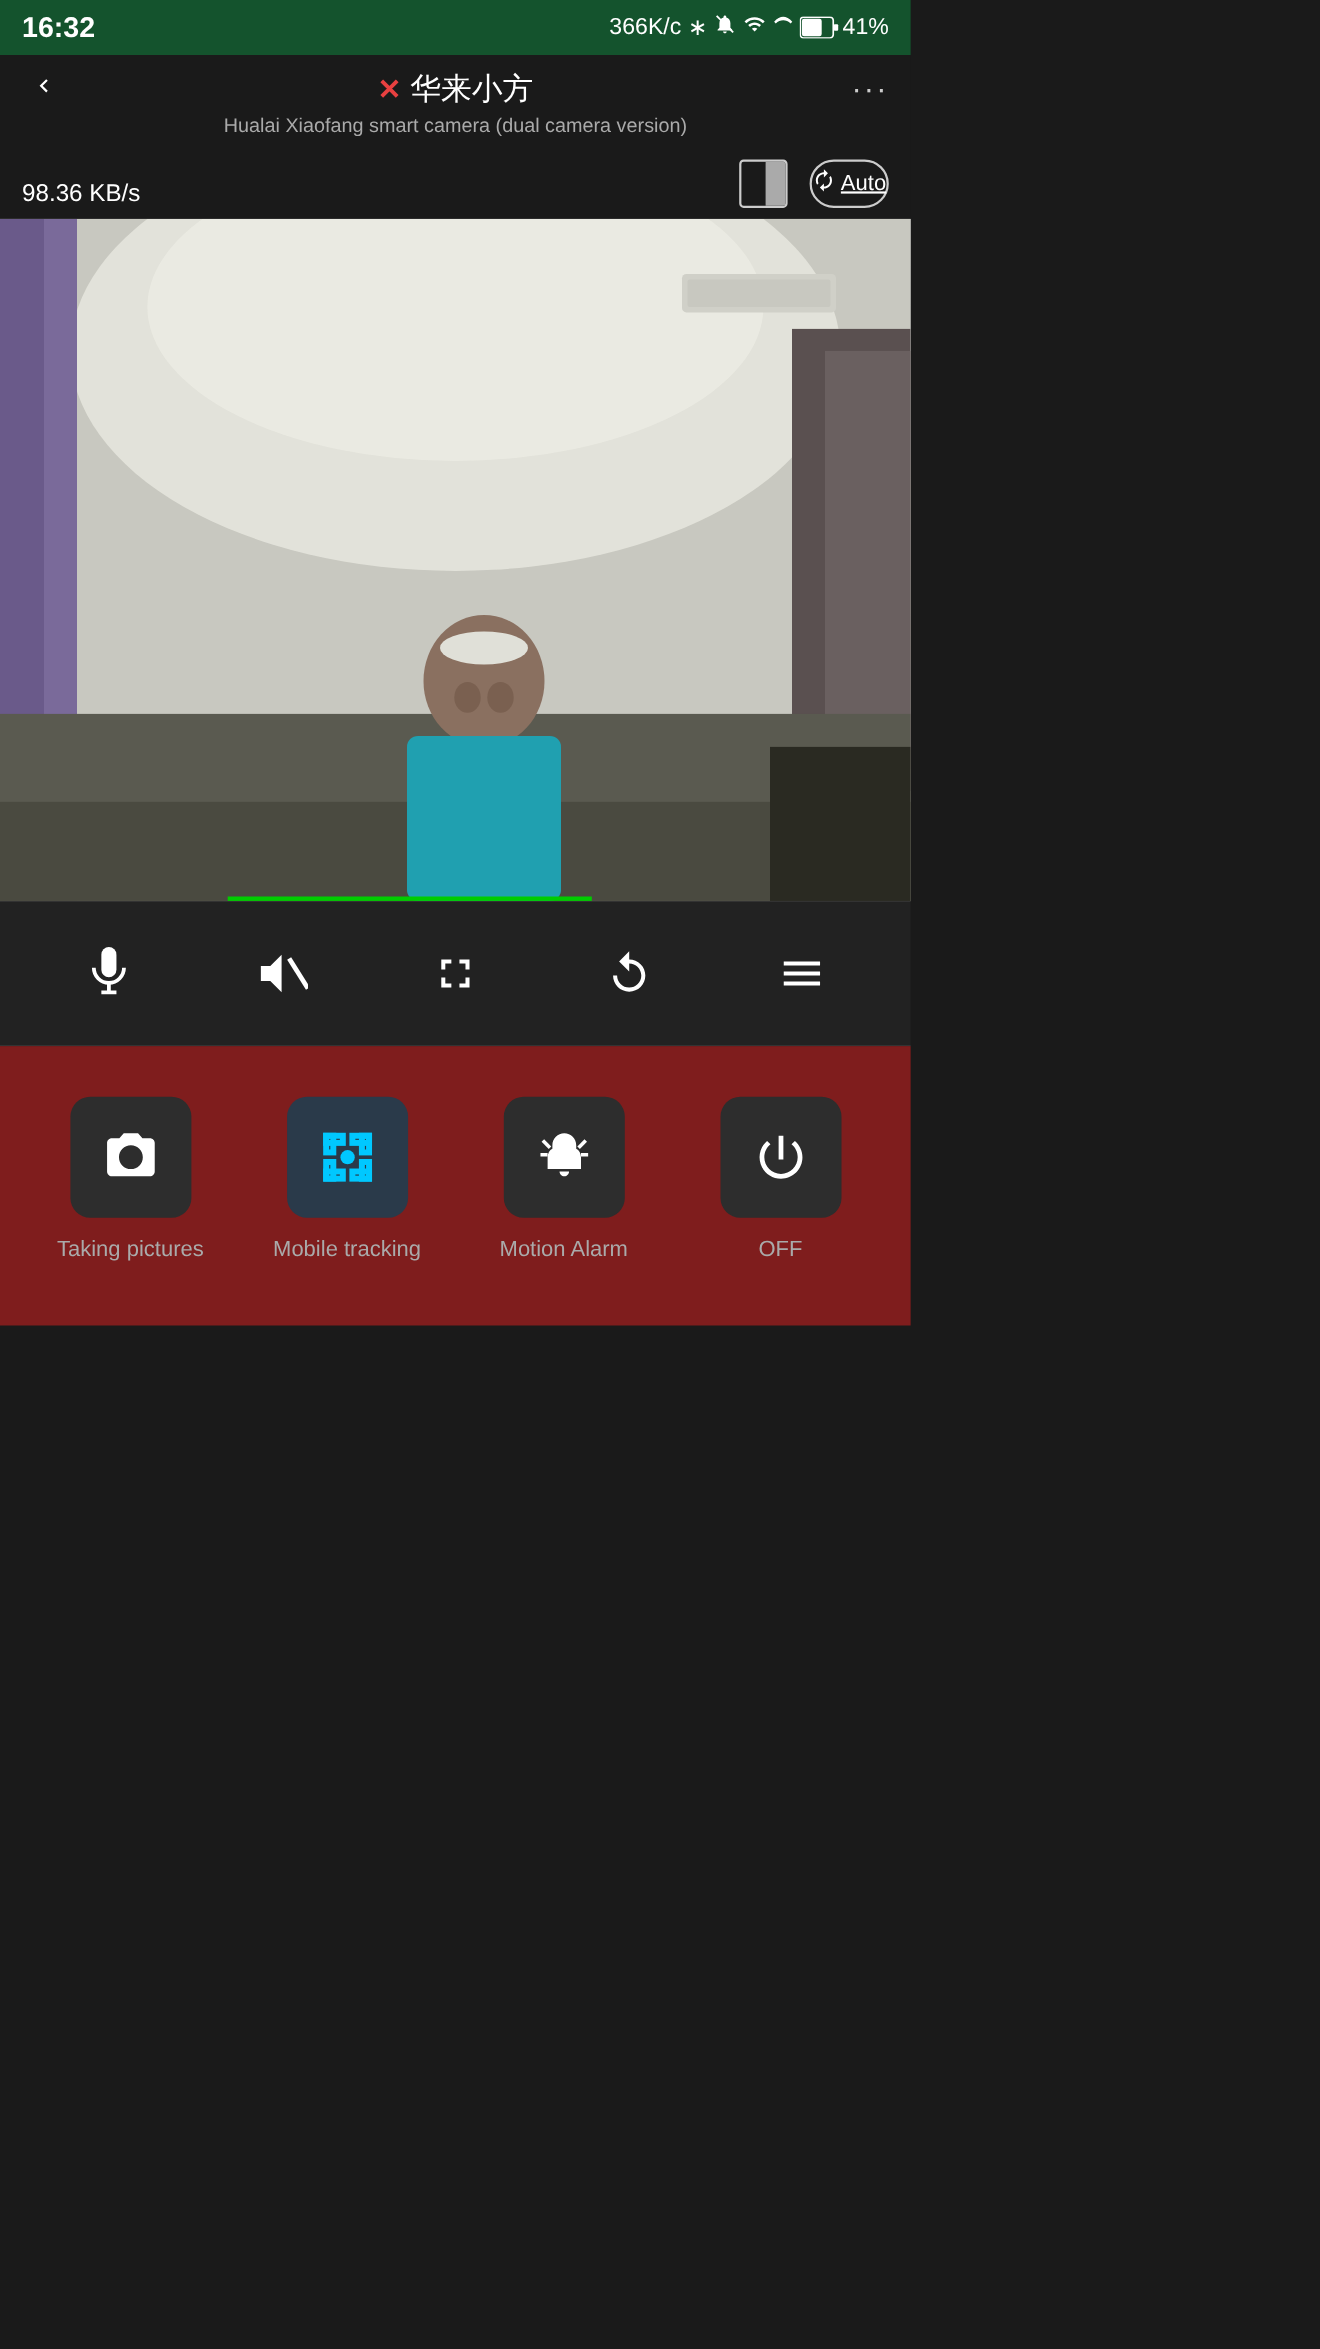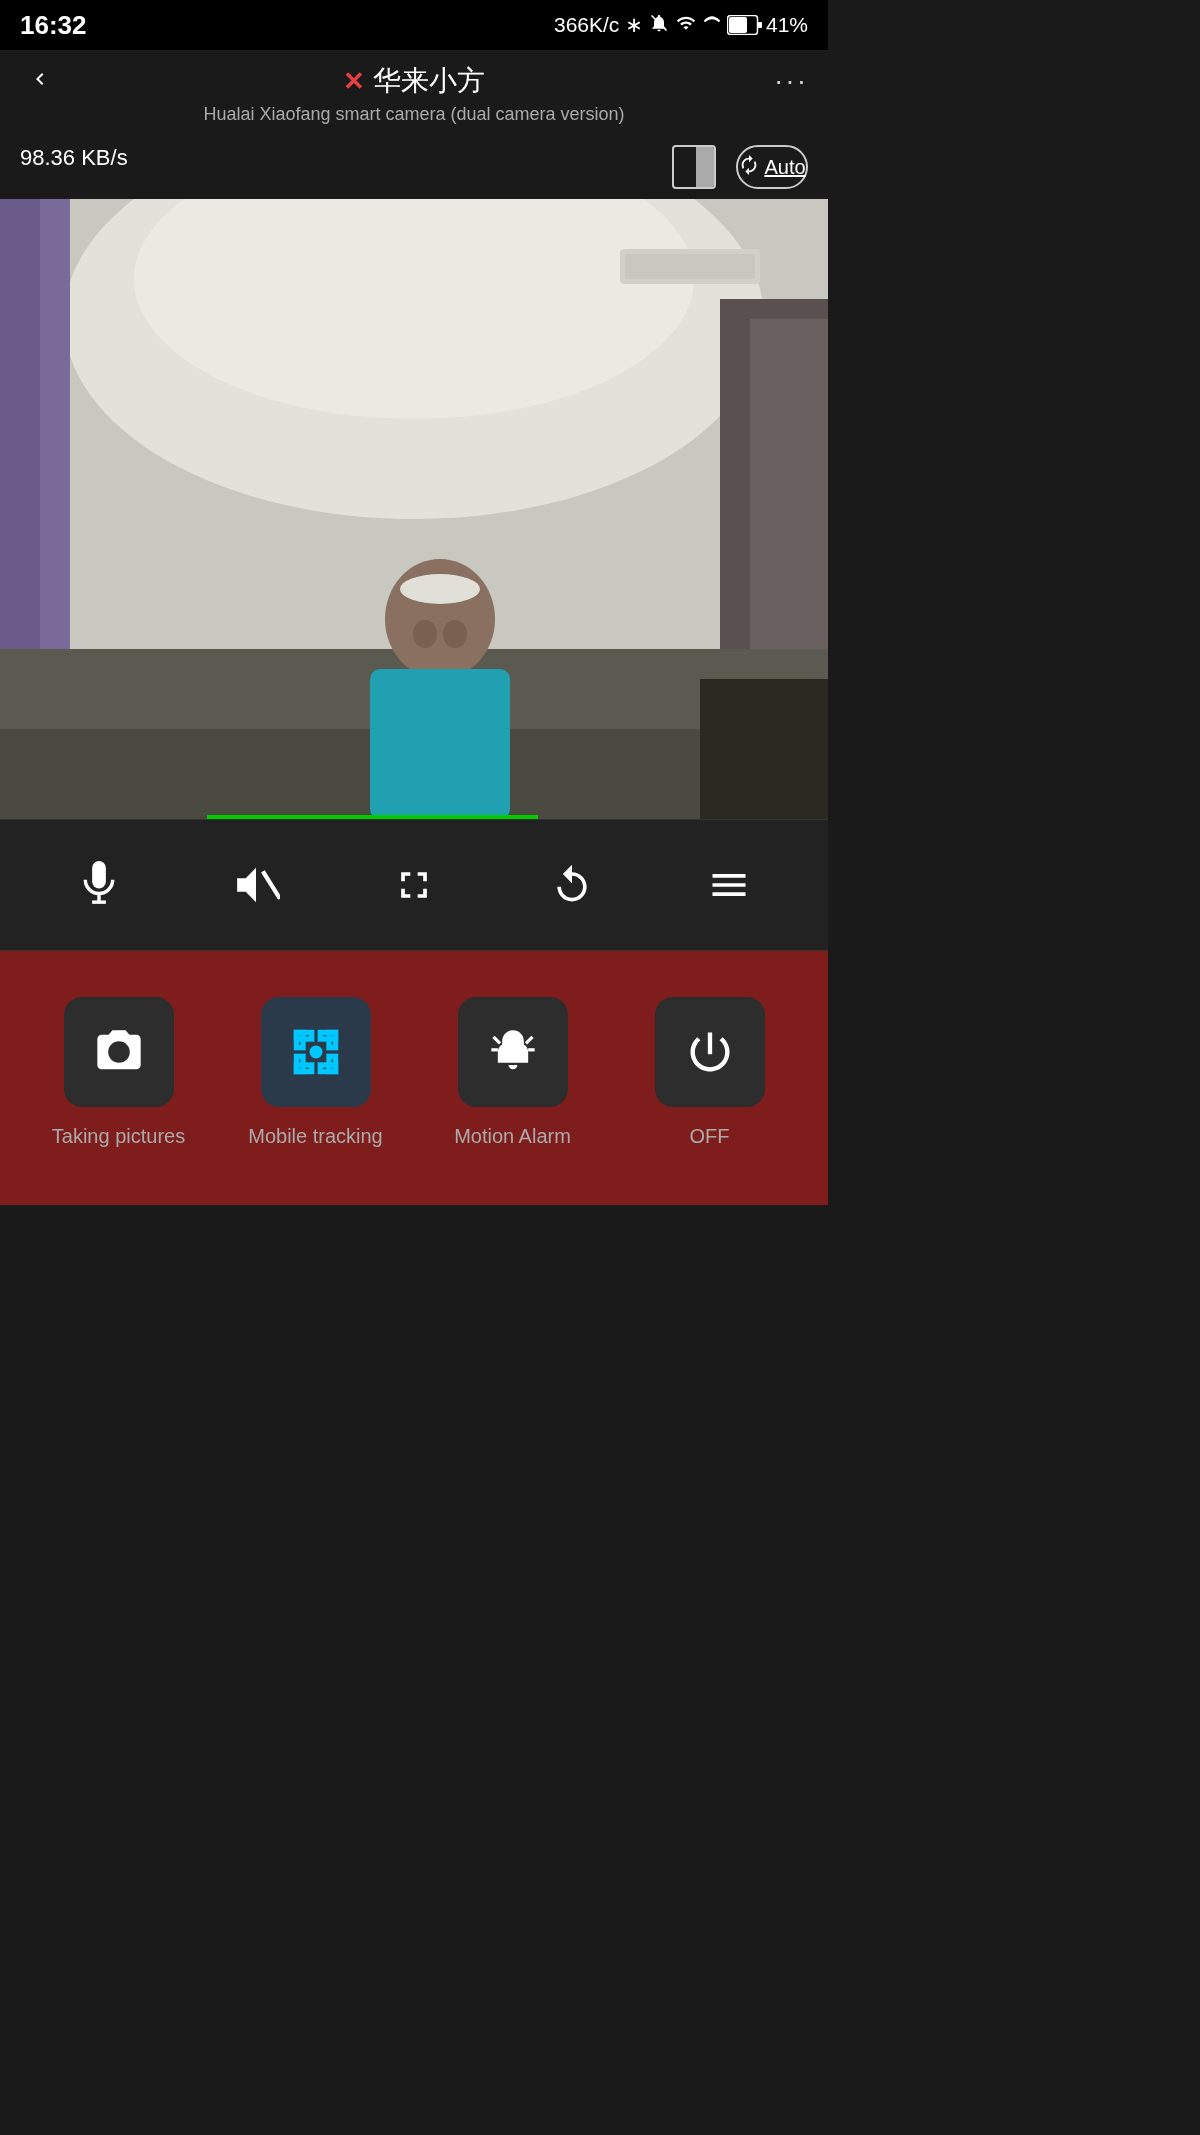--- a/index.html
+++ b/index.html
@@ -9,21 +9,21 @@
       width: 828px;
       min-height: 2135px;
       background: #1a1a1a;
       font-family: -apple-system, 'PingFang SC', 'Helvetica Neue', Arial, sans-serif;
       color: #fff;
       overflow-x: hidden;
     }
 
     
     .status-bar {
-      background: #000000;
+      background: #14532d;
       display: flex;
       justify-content: space-between;
       align-items: center;
       padding: 8px 20px;
       height: 50px;
     }
     .status-time {
       font-size: 26px;
       font-weight: 600;
       color: #fff;
@@ -84,21 +84,21 @@
       font-size: 28px;
       cursor: pointer;
       letter-spacing: 2px;
     }
 
     
     .speed-bar {
       background: #1a1a1a;
       display: flex;
       justify-content: space-between;
-      align-items: flex-start;
+      align-items: flex-end;
       padding: 10px 20px;
     }
     .speed-text {
       font-size: 22px;
       color: #fff;
     }
     .speed-controls {
       display: flex;
       align-items: center;
       gap: 20px;

